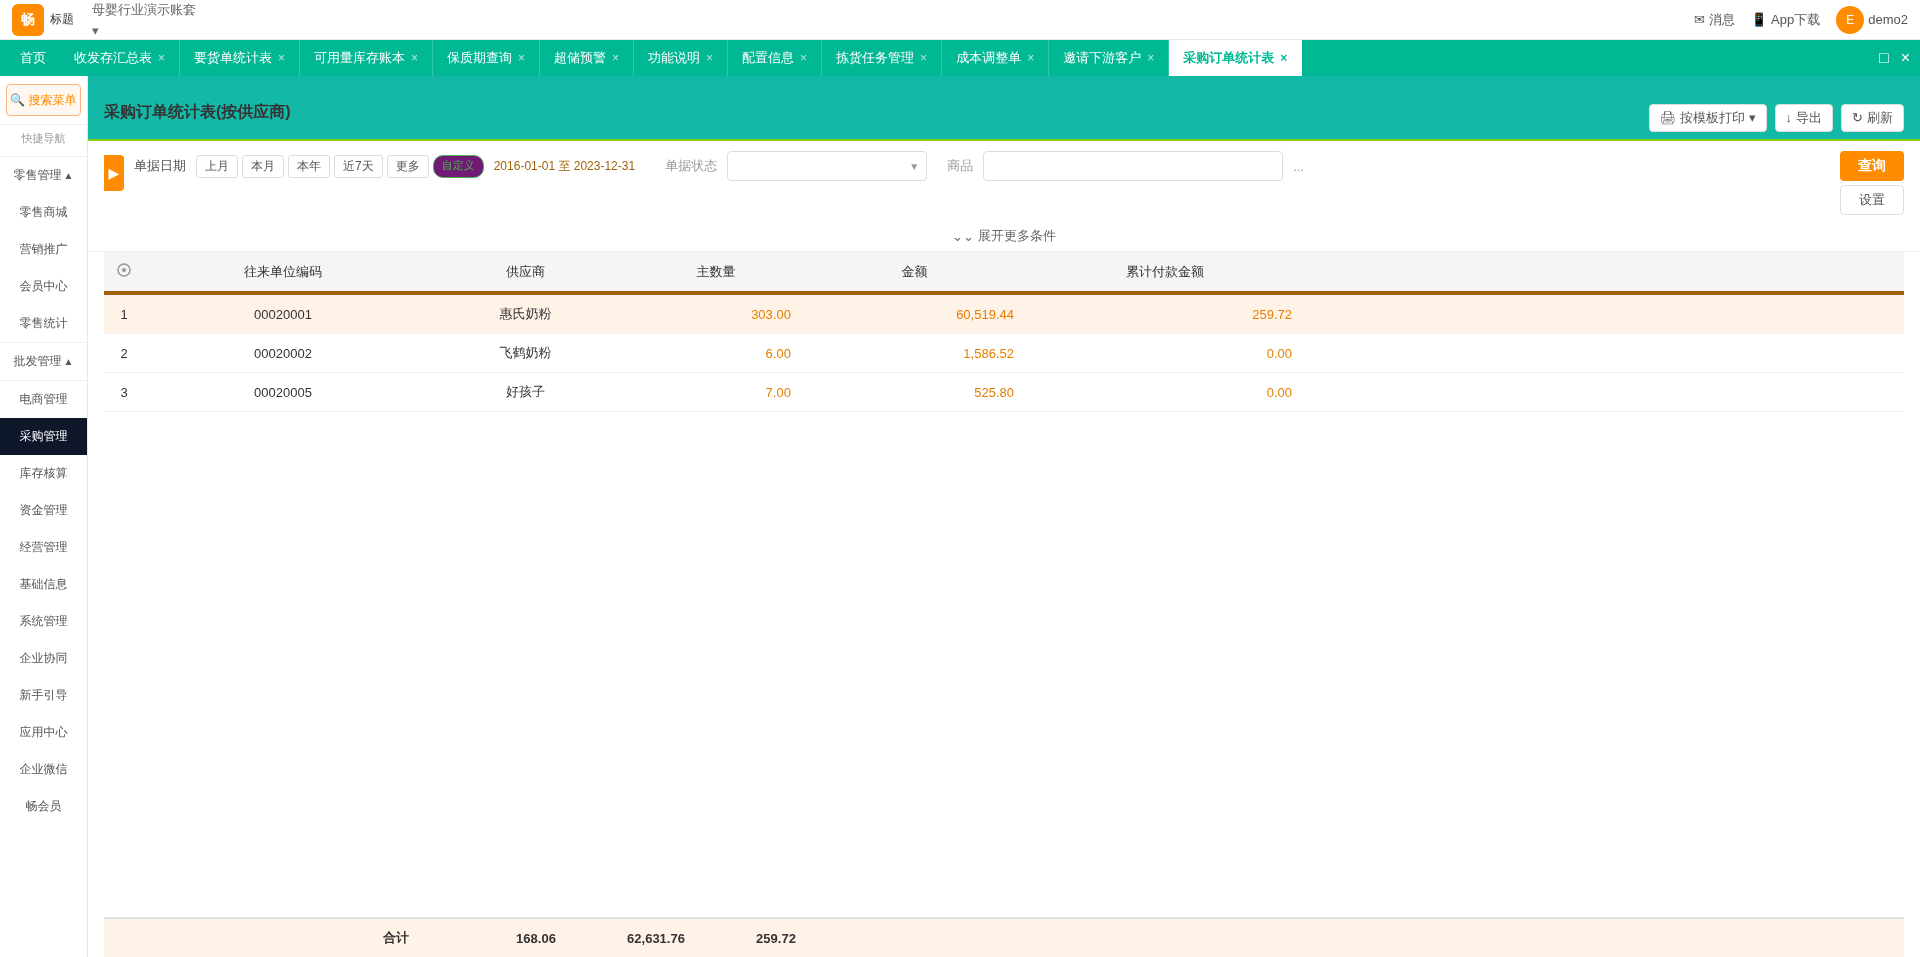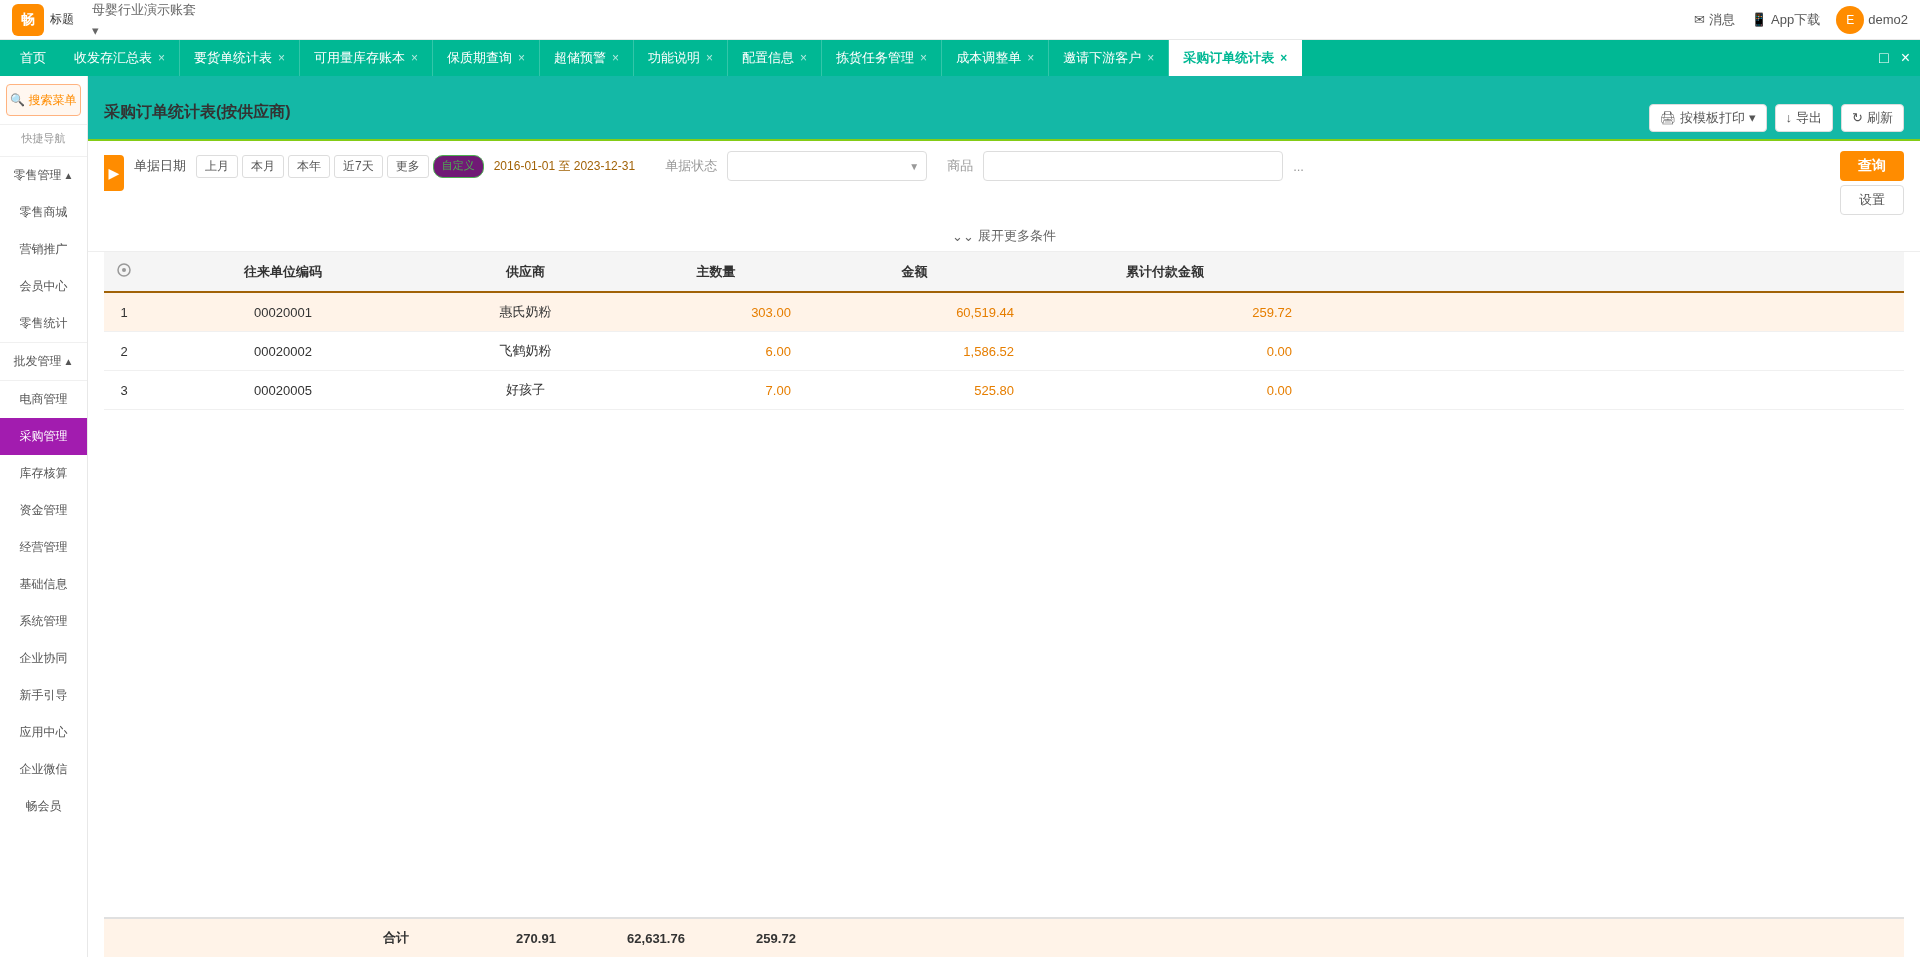--- a/index.html
+++ b/index.html
@@ -30,21 +30,21 @@
     .main-wrapper { display: flex; flex: 1; overflow: hidden; }
 
     
     .sidebar { width: 88px; background: #fff; border-right: 1px solid #e8e8e8; display: flex; flex-direction: column; overflow-y: auto; flex-shrink: 0; }
     .sidebar-search { padding: 8px 6px; border-bottom: 1px solid #f0f0f0; }
     .sidebar-search-btn { width: 100%; height: 32px; background: #fff7f0; border: 1px solid #ffb380; border-radius: 4px; color: #ff8c00; font-size: 12px; cursor: pointer; display: flex; align-items: center; justify-content: center; gap: 3px; }
     .sidebar-quick { padding: 6px; border-bottom: 1px solid #f0f0f0; }
     .sidebar-quick-label { font-size: 11px; color: #999; margin-bottom: 4px; text-align: center; }
     .sidebar-section { border-bottom: 1px solid #f0f0f0; }
     .sidebar-item { width: 100%; padding: 10px 4px; display: flex; flex-direction: column; align-items: center; gap: 3px; cursor: pointer; color: #555; font-size: 12px; }
-    .sidebar-item.active { background: #a21caf; color: #fff; }
+    .sidebar-item.active { background: #0f172a; color: #fff; }
     .sidebar-item-with-arrow { flex-direction: row; justify-content: center; gap: 2px; }
     .sidebar-arrow { font-size: 10px; }
 
     
     .content { flex: 1; display: flex; flex-direction: column; overflow: hidden; }
     .page-title { font-size: 16px; font-weight: bold; color: #333; margin-bottom: 10px; }
     .filter-label { color: #555; font-size: 13px; white-space: nowrap; }
     .filter-date-btns { display: flex; gap: 4px; }
     .filter-date-btn { padding: 2px 8px; border: 1px solid #ddd; border-radius: 3px; background: #fff; color: #555; cursor: pointer; font-size: 12px; }
     .filter-date-btn.custom { background: #701a75; border-color: #4caf50; color: #4caf50; border-radius: 10px; padding: 2px 8px; font-size: 11px; }
@@ -53,21 +53,21 @@
     .filter-select-wrap { position: relative; display: inline-block; }
     .filter-select-wrap::after { content: '▼'; position: absolute; right: 8px; top: 50%; transform: translateY(-50%); font-size: 10px; color: #999; pointer-events: none; }
     .filter-input { height: 30px; border: 1px solid #ddd; border-radius: 4px; padding: 0 8px; color: #555; font-size: 13px; width: 200px; }
     .toolbar-btn { display: flex; align-items: center; gap: 4px; padding: 4px 10px; border: 1px solid #ddd; border-radius: 4px; background: #fff; color: #555; cursor: pointer; font-size: 13px; }
     .btn-query { background: #ff8c00; color: #fff; border: none; padding: 6px 18px; border-radius: 4px; cursor: pointer; font-size: 14px; font-weight: bold; }
     .btn-settings { background: #fff; color: #555; border: 1px solid #ddd; padding: 5px 14px; border-radius: 4px; cursor: pointer; font-size: 13px; }
 
     
     .table-container { flex: 1; overflow: auto; padding: 0 16px; background: #fff; }
     .data-table { width: 100%; border-collapse: collapse; }
-    .data-table th { background: #f5f5f5; color: #333; font-weight: 700; padding: 10px 12px; text-align: center; border-bottom: 2px solid #a16207; font-size: 13px; white-space: nowrap; }
+    .data-table th { background: #f5f5f5; color: #333; font-weight: 400; padding: 10px 12px; text-align: center; border-bottom: 4px solid #a16207; font-size: 13px; white-space: nowrap; }
     .data-table td { padding: 10px 12px; border-bottom: 1px solid #f0f0f0; text-align: center; font-size: 13px; color: #333; }
     .data-table tr.highlighted td { background: #fff3e8; }
     .data-table td a, .data-table td .link { color: #e67e00; cursor: pointer; }
     .th-settings { width: 40px; }
 
     
     .page-content { display: flex; flex-direction: column; flex: 1; overflow: hidden; background: #fff; margin: 0; }
 
     
     .expand-row { display: flex; justify-content: center; padding: 6px 0; }
@@ -350,20 +350,20 @@
       <td></td>
     </tr>
             </tbody>
         </table>
       </div>
 
       <div style="background:#fff3e8; display:flex; align-items:center; padding:10px 12px; border-top:2px solid #e0e0e0; font-size:13px; font-weight:bold; color:#333; margin: 0 16px;">
         <div style="width:40px;"></div>
         <div style="width:160px;"></div>
         <div style="width:160px; text-align:center;">合计</div>
-        <div style="width:120px; text-align:center;">270.91</div>
+        <div style="width:120px; text-align:center;">168.06</div>
         <div style="width:120px; text-align:center;">62,631.76</div>
         <div style="width:120px; text-align:center;">259.72</div>
       </div>
 
     </div>
   </div>
 </div>
 
 </body></html>

